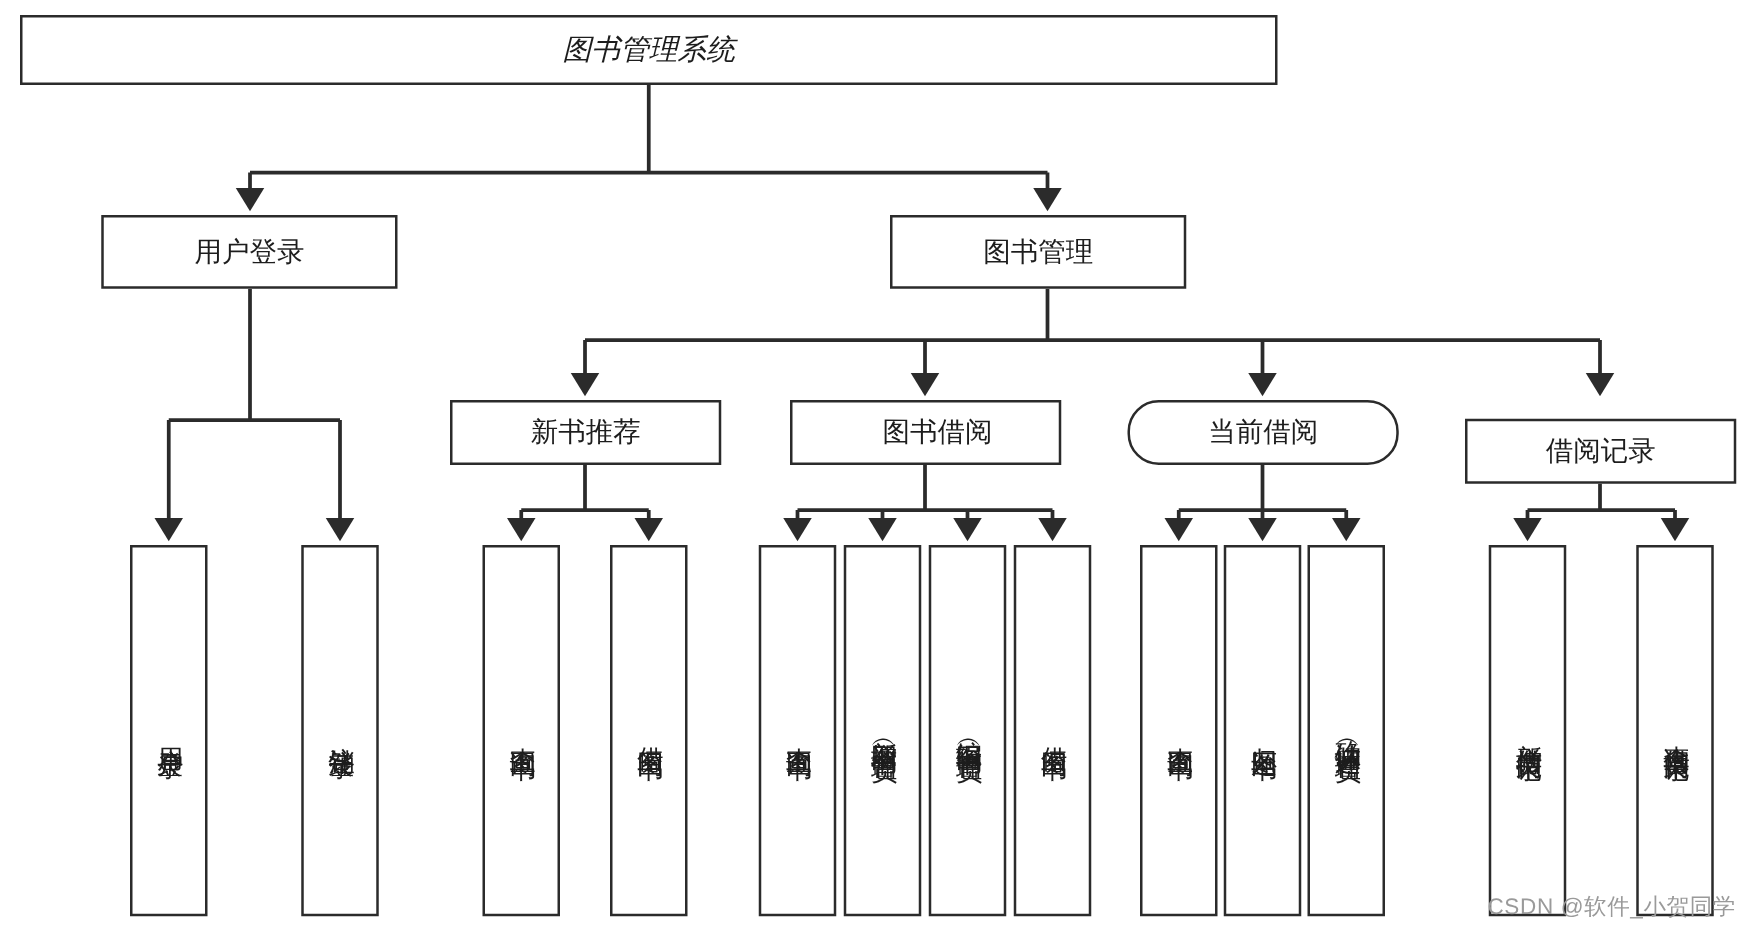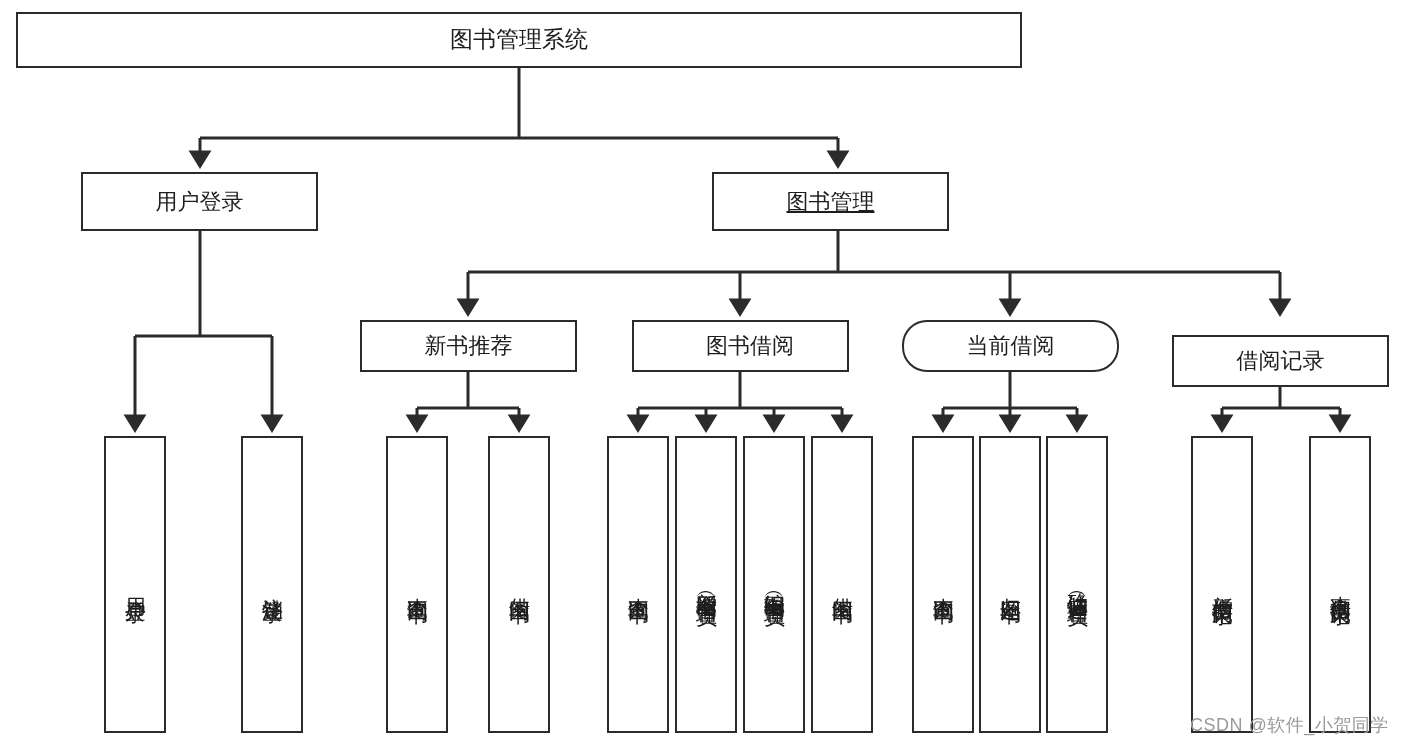--- a/index.html
+++ b/index.html
@@ -106,28 +106,28 @@
       <path d="M1010,408 L1010,424" marker-end="url(#arw)"></path>
       <path d="M1077,408 L1077,424" marker-end="url(#arw)"></path>
 
       <path d="M1280,372 L1280,408"></path>
       <path d="M1222,408 L1340,408"></path>
       <path d="M1222,408 L1222,424" marker-end="url(#arw)"></path>
       <path d="M1340,408 L1340,424" marker-end="url(#arw)"></path>
     </g>
   </svg>
 
-  <div class="node root" style="left:16px;top:12px;width:1006px;height:56px;">
+  <div class="node root" style="left:16px;top:12px;width:1006px;height:56px;font-style:italic;">
     <span class="txt">图书管理系统</span>
   </div>
 
   <div class="node h" style="left:81px;top:172px;width:237px;height:59px;">
     <span class="txt">用户登录</span>
   </div>
-  <div class="node h" style="left:712px;top:172px;width:237px;height:59px;text-decoration:underline;">
+  <div class="node h" style="left:712px;top:172px;width:237px;height:59px;">
     <span class="txt">图书管理</span>
   </div>
 
   <div class="node h" style="left:360px;top:320px;width:217px;height:52px;">
     <span class="txt">新书推荐</span>
   </div>
   <div class="node h" style="left:632px;top:320px;width:217px;height:52px;padding-left:19px;">
     <span class="txt">图书借阅</span>
   </div>
   <div class="node h" style="left:902px;top:320px;width:217px;height:52px;border-radius:25px;">

